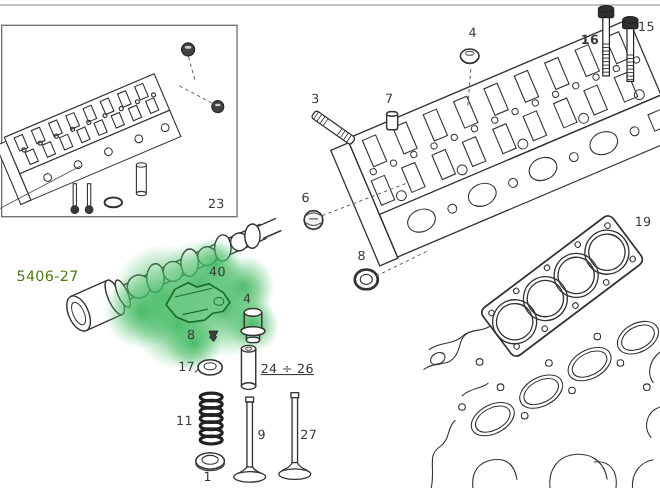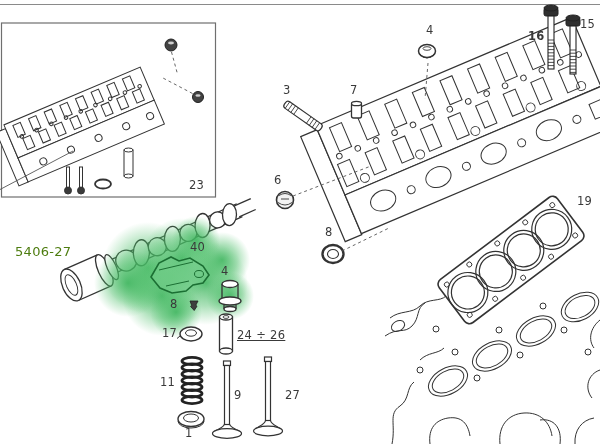--- a/index.html
+++ b/index.html
@@ -361,21 +361,21 @@
 <div class="lbl code" style="left:15px; top:245px;">5406-27</div>
 <div class="lbl" style="left:189px; top:180px;">23</div>
 <div class="lbl" style="left:190px; top:242px;">40</div>
 <div class="lbl" style="left:221px; top:266px;">4</div>
 <div class="lbl" style="left:170px; top:299px;">8</div>
 <div class="lbl" style="left:162px; top:328px;">17</div>
 <div class="lbl" style="left:237px; top:330px;text-decoration:underline;">24 ÷ 26</div>
 <div class="lbl" style="left:160px; top:377px;">11</div>
 <div class="lbl" style="left:185px; top:428px;">1</div>
 <div class="lbl" style="left:234px; top:390px;">9</div>
-<div class="lbl" style="left:273px; top:390px;margin-left:12px;">27</div>
+<div class="lbl" style="left:273px; top:390px;">27</div>
 <div class="lbl" style="left:283px; top:85px;">3</div>
 <div class="lbl" style="left:350px; top:85px;">7</div>
 <div class="lbl" style="left:426px; top:25px;">4</div>
 <div class="lbl" style="left:274px; top:175px;">6</div>
 <div class="lbl" style="left:325px; top:227px;">8</div>
 <div class="lbl" style="left:528px; top:31px;font-weight:bold;">16</div>
 <div class="lbl" style="left:580px; top:19px;">15</div>
 <div class="lbl" style="left:577px; top:196px;">19</div>
 
 </div>

